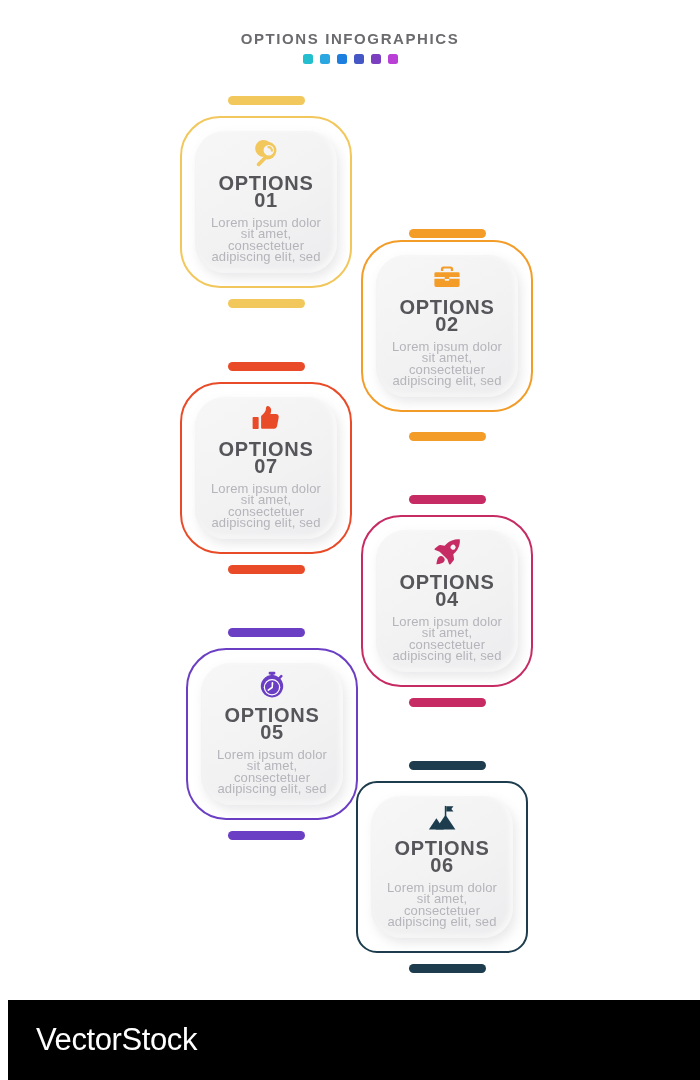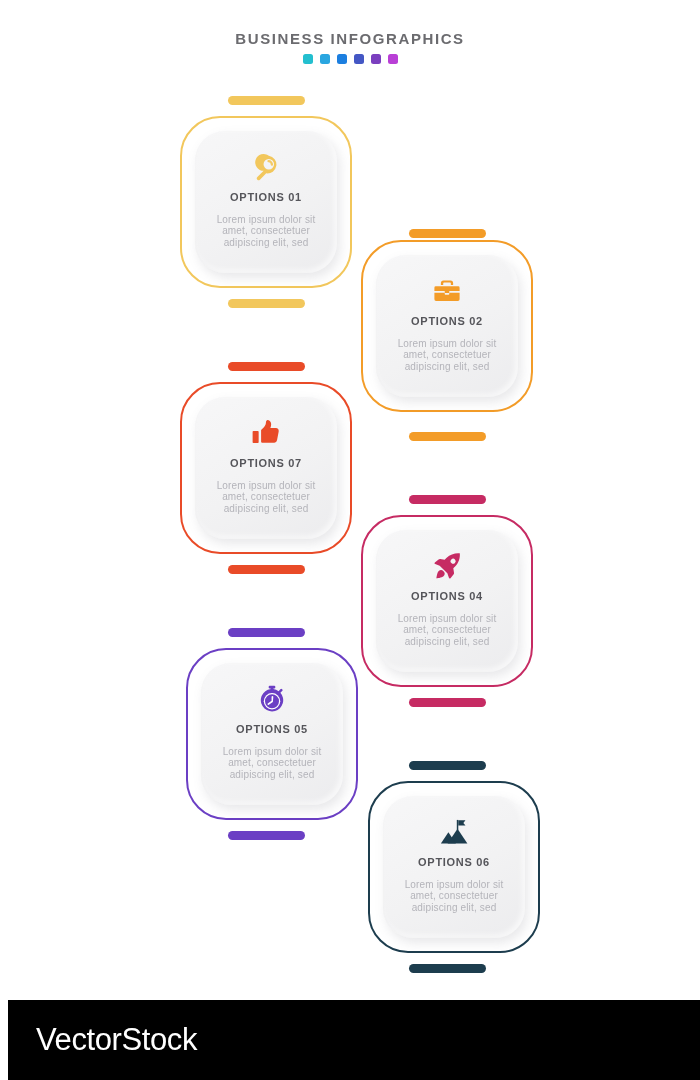--- a/index.html
+++ b/index.html
@@ -36,26 +36,26 @@
     box-shadow: 3px 5px 11px rgba(120,120,130,0.17),
                 -2px -2px 6px rgba(255,255,255,0.85) inset,
                 0 -1px 2px rgba(190,190,198,0.22) inset;
     display:flex; flex-direction:column;
     align-items:center; justify-content:center;
     padding:6px 9px 10px;
   }
   .card-icon { height:30px; display:flex; align-items:center; justify-content:center; margin-bottom:7px; }
   .card-icon svg { display:block; }
   .card-title {
-    font-size:11px; font-weight:bold; color:#55555a;
+    font-size:20px; font-weight:bold; color:#55555a;
     letter-spacing:0.7px; line-height:17px; text-align:center;
     margin-bottom:8px;
   }
   .card-desc {
-    font-size:10px; color:#b4b4ba; line-height:11.4px;
+    font-size:13px; color:#b4b4ba; line-height:11.4px;
     text-align:center; letter-spacing:0.15px; max-width:116px;
   }
 
   
   .pill {
     position:absolute;
     width:77px; height:9px; border-radius:5px;
   }
 
   
@@ -72,21 +72,21 @@
     color:#ffffff; font-size:19px; letter-spacing:-0.1px;
     position:absolute; right:26px;
   }
 </style>
 </head>
 <body>
 
 <div id="canvas">
 
   <div class="header">
-    <div class="header-title">BUSINESS INFOGRAPHICS</div>
+    <div class="header-title">OPTIONS INFOGRAPHICS</div>
     <div class="dots" id="dots-row">
         <div class="dot" style="background: rgb(35, 191, 207);"></div>
         <div class="dot" style="background: rgb(42, 166, 224);"></div>
         <div class="dot" style="background: rgb(28, 127, 224);"></div>
         <div class="dot" style="background: rgb(68, 87, 196);"></div>
         <div class="dot" style="background: rgb(123, 63, 191);"></div>
         <div class="dot" style="background: rgb(185, 63, 214);"></div>
       </div>
   </div>
 
@@ -161,21 +161,21 @@
               <circle cx="16" cy="18.6" r="9.4" fill="#ffffff"></circle>
               <path fill="#6B3FC4" d="M16 10.6a8 8 0 1 0 0 16 8 8 0 0 0 0-16zm1 8.7l-4.6 3.3a1 1 0 0 1-1.2-1.6l4.3-3.1v-4.2a1 1 0 0 1 2 0z"></path>
             </svg>
           </div>
           <div class="card-title">OPTIONS 05</div>
           <div class="card-desc">Lorem ipsum dolor sit amet, consectetuer adipiscing elit, sed</div>
         </div>
       </div>
       <div class="pill" style="background: rgb(29, 61, 78); left: 409px; top: 761px;"></div>
       <div class="pill" style="background: rgb(29, 61, 78); left: 409px; top: 964px;"></div>
-      <div class="card" style="left: 368px; top: 781px; border-color: rgb(29, 61, 78);">
+      <div class="card" style="left: 356px; top: 781px; border-color: rgb(29, 61, 78); border-radius: 21px;">
         <div class="card-inner">
           <div class="card-icon">
             <svg width="28" height="28" viewBox="0 0 32 32">
               <rect fill="#1D3D4E" x="19.2" y="2.2" width="1.7" height="12"></rect>
               <path fill="#1D3D4E" d="M20.9 2.6h8.2l-2.4 3 2.4 3h-8.2z"></path>
               <path fill="#1D3D4E" d="M20 12.3l11.3 16.9H8.7z"></path>
               <path fill="#1D3D4E" d="M9.6 16.4l8.6 12.8H1z"></path>
             </svg>
           </div>
           <div class="card-title">OPTIONS 06</div>

